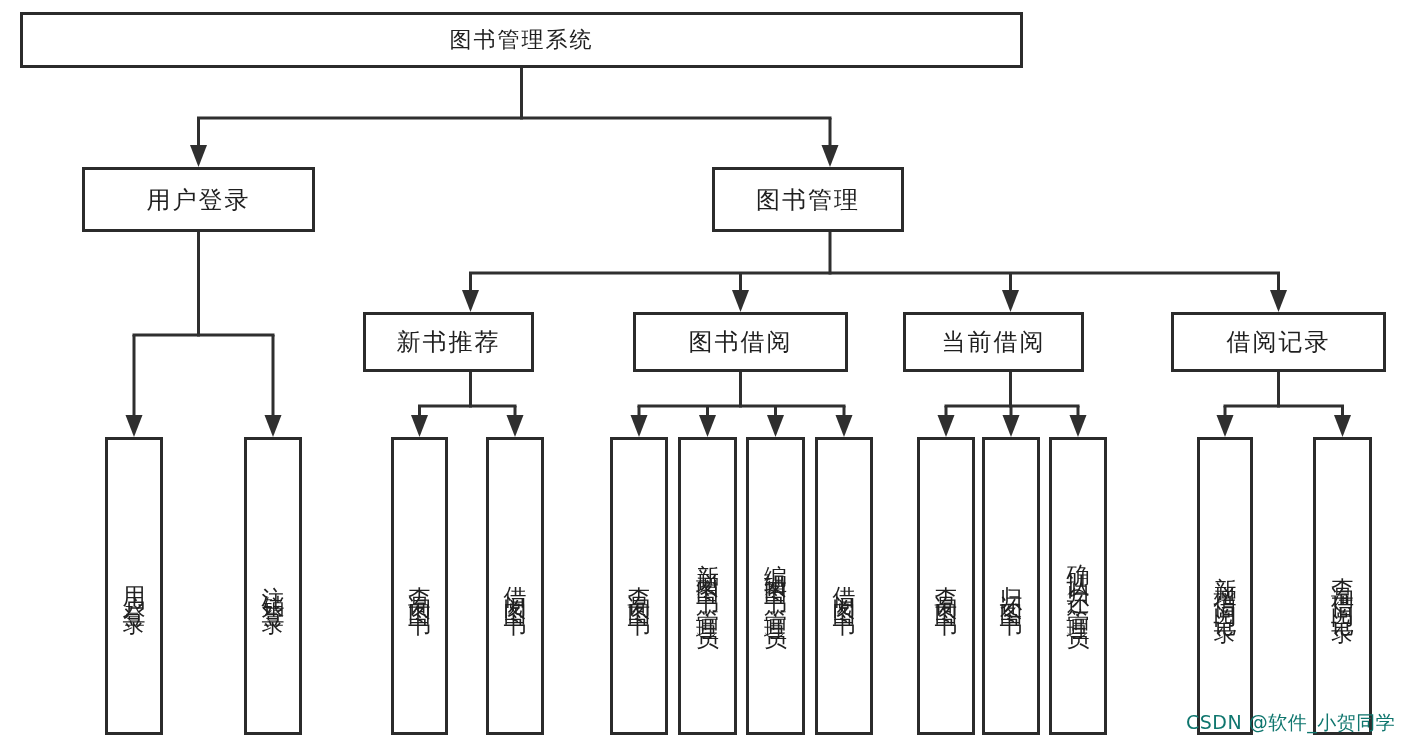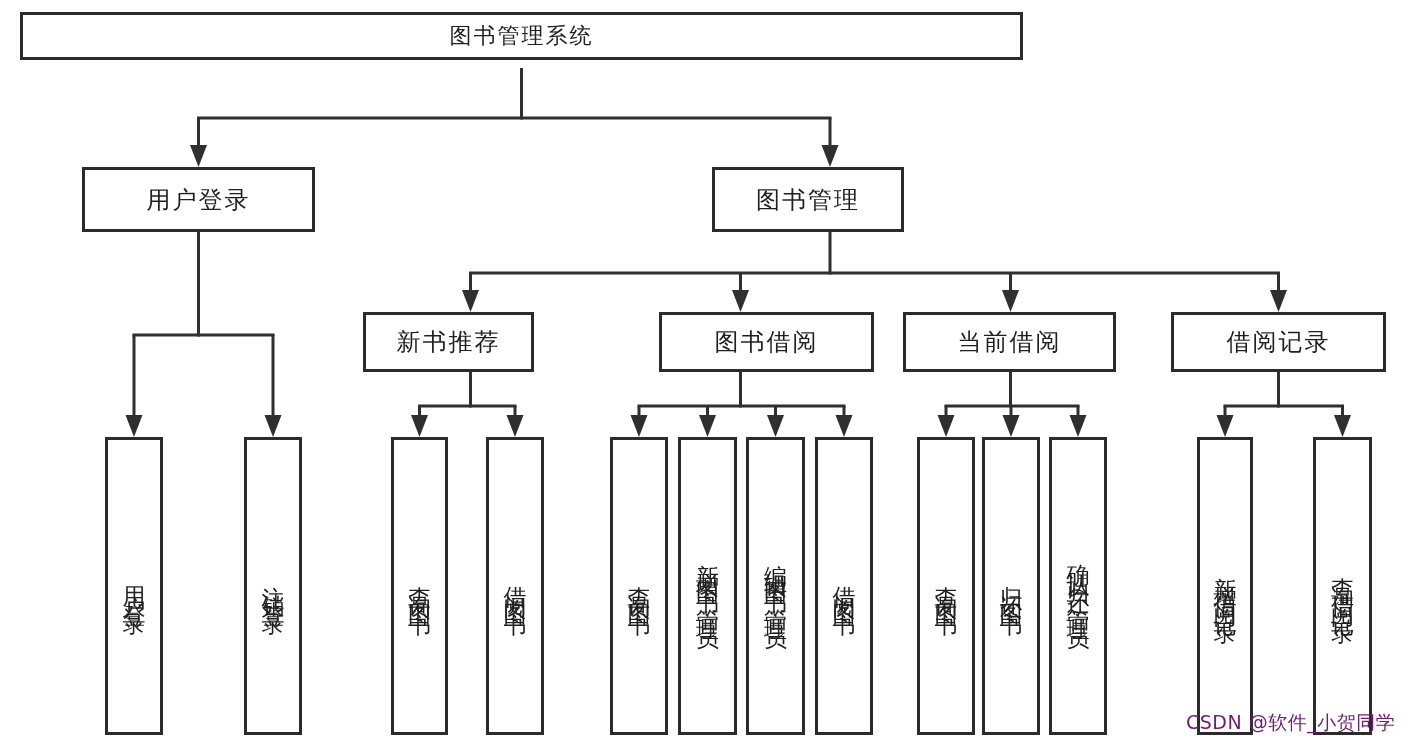--- a/index.html
+++ b/index.html
@@ -38,21 +38,21 @@
     font-size: 23px;
     letter-spacing: 9px;
     line-height: 1;
     white-space: nowrap;
   }
   .watermark {
     position: absolute;
     left: 1186px;
     top: 710px;
     font-size: 19px;
-    color: #701a75;
+    color: #0f766e;
     letter-spacing: 0.5px;
     white-space: nowrap;
   }
 </style>
 </head>
 <body>
 
 <div id="canvas">
 
   <svg class="connectors" width="1405" height="747" viewBox="0 0 1405 747" aria-hidden="true">
@@ -103,38 +103,38 @@
       <line x1="1011" y1="406" x2="1011" y2="421" stroke="#2f2f2f" stroke-width="3"></line>
       <polygon points="1002.5,415 1019.5,415 1011,437" fill="#2f2f2f"></polygon>
       <line x1="1078" y1="406" x2="1078" y2="421" stroke="#2f2f2f" stroke-width="3"></line>
       <polygon points="1069.5,415 1086.5,415 1078,437" fill="#2f2f2f"></polygon>
       <line x1="1225" y1="406" x2="1225" y2="421" stroke="#2f2f2f" stroke-width="3"></line>
       <polygon points="1216.5,415 1233.5,415 1225,437" fill="#2f2f2f"></polygon>
       <line x1="1342.5" y1="406" x2="1342.5" y2="421" stroke="#2f2f2f" stroke-width="3"></line>
       <polygon points="1334,415 1351,415 1342.5,437" fill="#2f2f2f"></polygon>
     </svg>
 
-  <div class="node root" style="left:20px;top:12px;width:1003px;height:48px">
+  <div class="node root" style="left:20px;top:12px;width:1003px;height:56px">
     <span class="hlabel">图书管理系统</span>
   </div>
 
   <div class="node lvl2" style="left:82px;top:167px;width:233px;height:65px">
     <span class="hlabel">用户登录</span>
   </div>
   <div class="node lvl2" style="left:712px;top:167px;width:192px;height:65px">
     <span class="hlabel">图书管理</span>
   </div>
 
   <div class="node lvl3" style="left:363px;top:312px;width:171px;height:60px">
     <span class="hlabel">新书推荐</span>
   </div>
-  <div class="node lvl3" style="left:659px;top:312px;width:215px;height:60px">
+  <div class="node lvl3" style="left:633px;top:312px;width:215px;height:60px">
     <span class="hlabel">图书借阅</span>
   </div>
-  <div class="node lvl3" style="left:903px;top:312px;width:213px;height:60px">
+  <div class="node lvl3" style="left:903px;top:312px;width:181px;height:60px">
     <span class="hlabel">当前借阅</span>
   </div>
   <div class="node lvl3" style="left:1171px;top:312px;width:215px;height:60px">
     <span class="hlabel">借阅记录</span>
   </div>
 
   <div class="node leaf" style="left:105px;top:437px;width:58px;height:298px">
     <span class="vlabel">用户登录</span>
   </div>
   <div class="node leaf" style="left:244px;top:437px;width:58px;height:298px">

